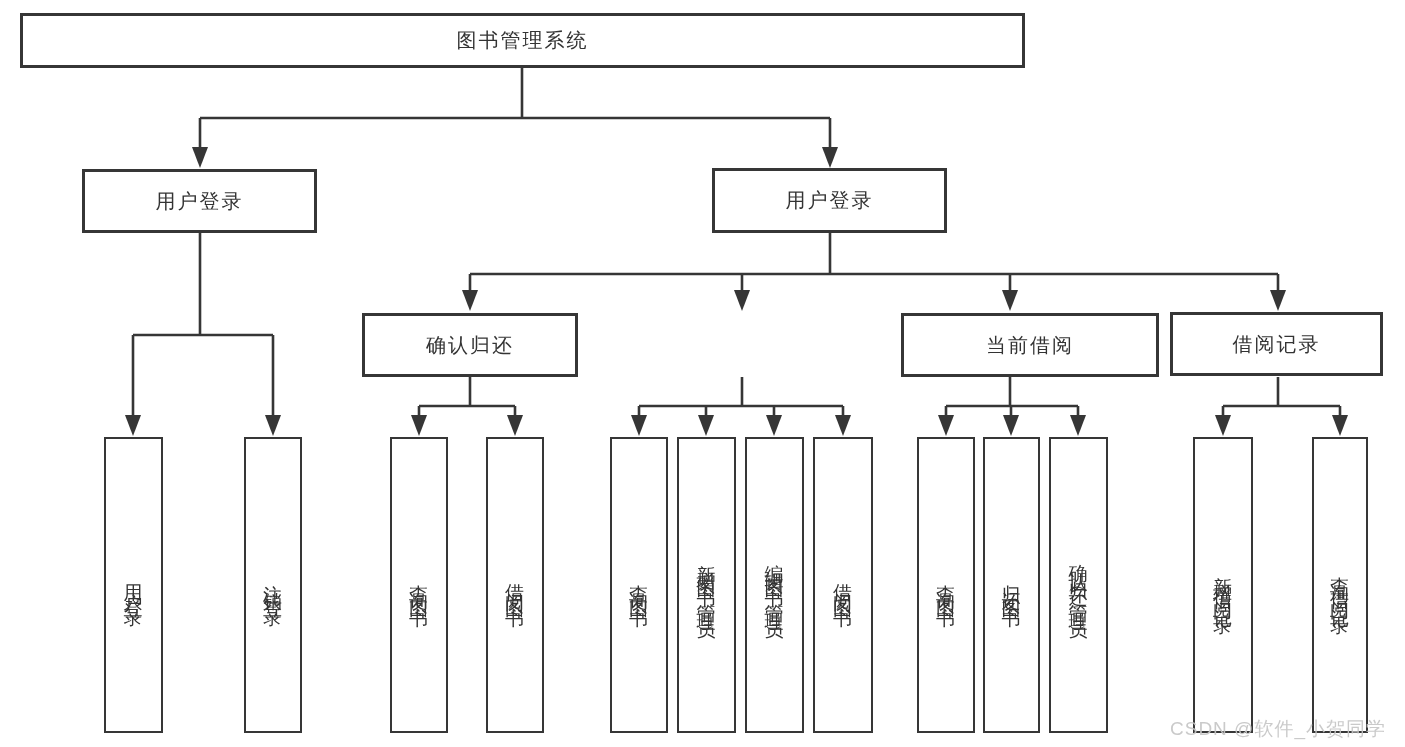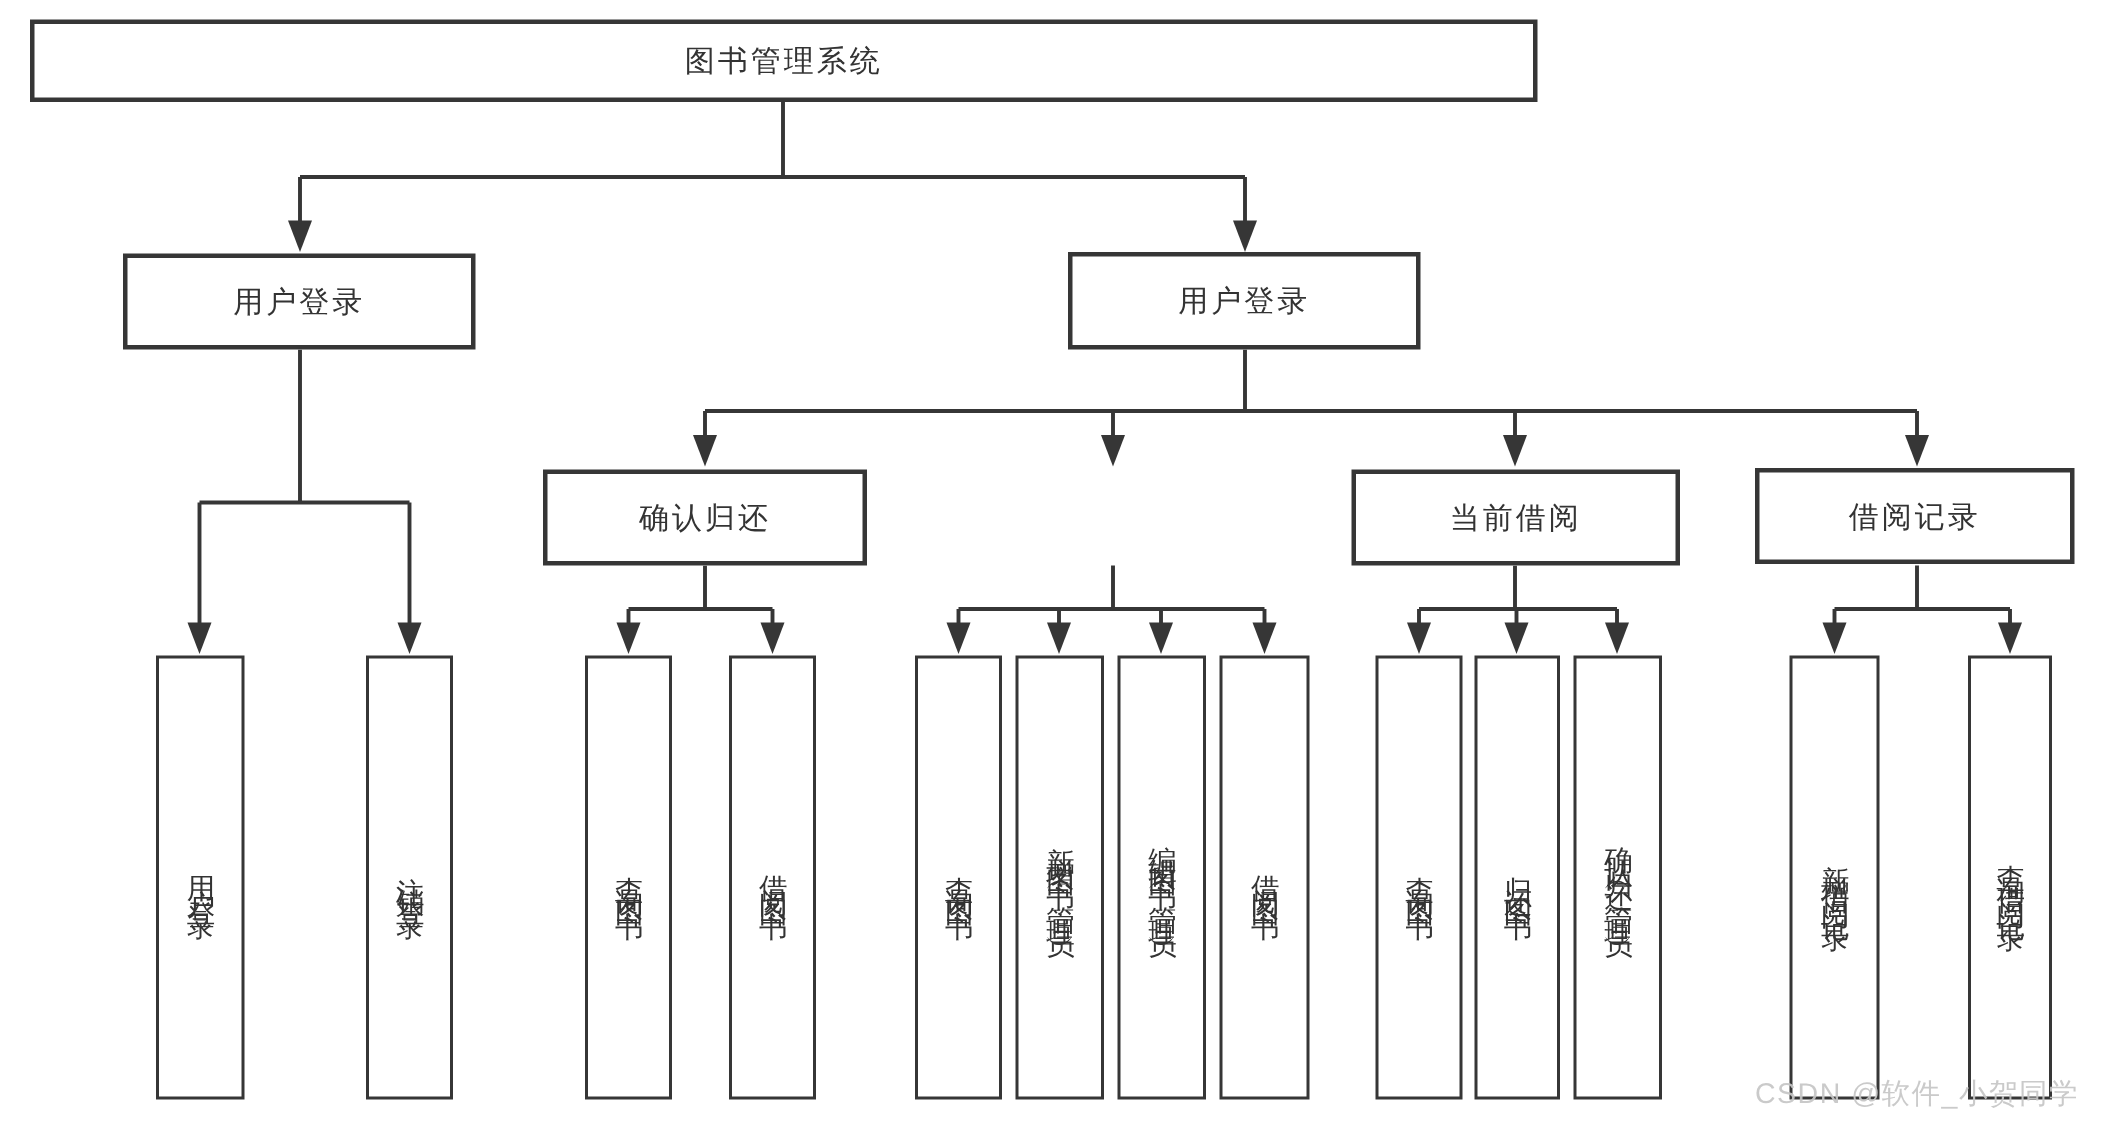--- a/index.html
+++ b/index.html
@@ -97,21 +97,21 @@
   <div class="node hbox" style="left:82px;top:169px;width:235px;height:64px">
     <span>用户登录</span>
   </div>
   <div class="node hbox" style="left:712px;top:168px;width:235px;height:65px">
     <span>用户登录</span>
   </div>
 
   <div class="node hbox" style="left:362px;top:313px;width:216px;height:64px">
     <span>确认归还</span>
   </div>
-  <div class="node hbox" style="left:901px;top:313px;width:219px;height:64px">
+  <div class="node hbox" style="left:901px;top:313px;width:258px;height:64px">
     <span>当前借阅</span>
   </div>
   <div class="node hbox" style="left:1170px;top:312px;width:213px;height:64px">
     <span>借阅记录</span>
   </div>
 
   <div class="node vbox" style="left:104px;width:59px">
     <span>用户登录</span>
   </div>
   <div class="node vbox" style="left:244px;width:58px">

